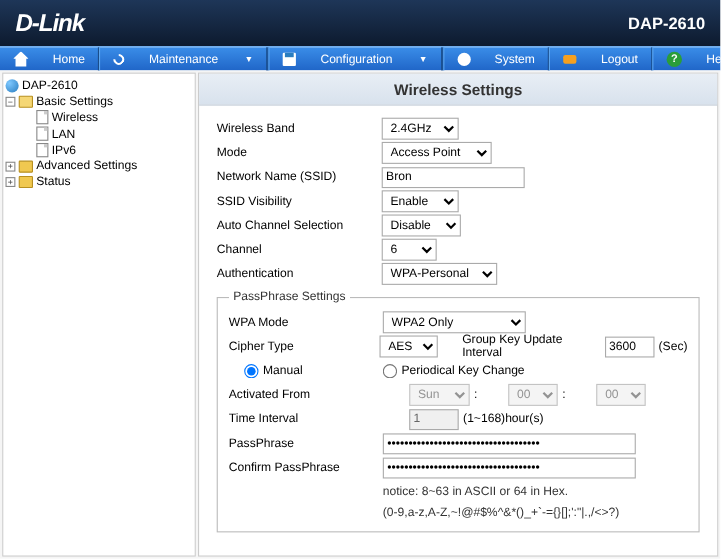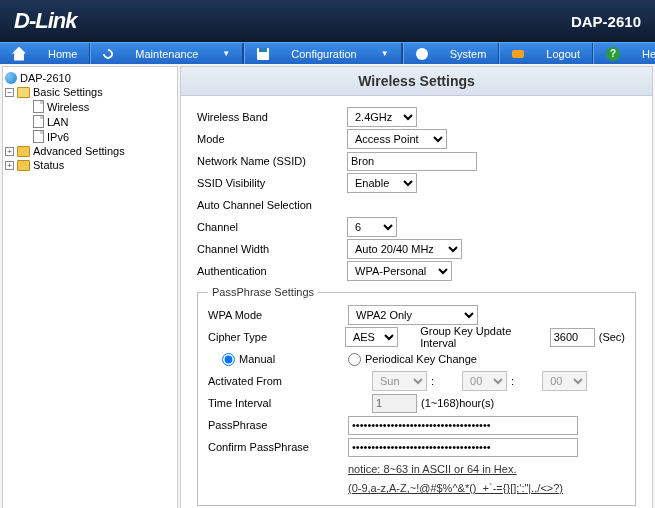--- a/index.html
+++ b/index.html
@@ -43,21 +43,21 @@
     font-size: 11px; font-family: Arial, sans-serif; border: 1px solid #aaa; background: #fff; padding: 1px 3px; height: 19px;
   }
   select { height: 20px; }
   input[disabled], select[disabled] { background: #f0f0f0; color: #666; margin-left: 24px; }
   
   fieldset { border: 1px solid #bbb; margin-top: 4px; padding: 6px 10px 8px 10px; }
   legend { padding: 0 4px; color: #333; margin-top: 48px; }
   .radio-label { display: flex; align-items: center; gap: 4px; }
   .inline-group { display: flex; align-items: center; gap: 4px; }
   
-  .notice { margin-left: 150px; color: #333; font-size: 11px; line-height: 1.4; margin-top: 4px; text-decoration: underline; }
+  .notice { margin-left: 150px; color: #333; font-size: 11px; line-height: 1.4; margin-top: 4px; }
   
   
   .i-home { background: #fff; border-radius: 1px; clip-path: polygon(50% 0%, 100% 50%, 85% 50%, 85% 100%, 15% 100%, 15% 50%, 0% 50%); }
   .i-tool { border: 2px solid #fff; border-radius: 50%; border-top-color: transparent; transform: rotate(-45deg); width: 10px; height: 10px; }
   .i-disk { background: #fff; width: 12px; height: 12px; border-radius: 1px; position:relative; }
   .i-disk::after{content:'';position:absolute;top:0;left:2px;width:8px;height:4px;background:#2a7dc0;}
   .i-gear { background: #fff; border-radius:50%; width:12px;height:12px; }
   .i-key { background:#f5a020; width:12px;height:8px; border-radius:2px; }
   .i-help { background:#2a9d3a; color:#fff; border-radius:50%; width:14px;height:14px; text-align:center; line-height:14px; font-weight:bold; font-size:10px; }
 </style>
@@ -150,28 +150,25 @@
       <div class="form-row">
         <div class="form-label">Network Name (SSID)</div>
         <input type="text" style="width: 130px;" value="Bron">
       </div>
       <div class="form-row">
         <div class="form-label">SSID Visibility</div>
         <select style="width:70px"><option>Enable</option></select>
       </div>
       <div class="form-row">
         <div class="form-label">Auto Channel Selection</div>
+        <select style="width:72px"><option>Disable</option></select>
       </div>
       <div class="form-row">
         <div class="form-label">Channel</div>
         <select style="width:50px"><option>6</option></select>
-      </div>
-      <div class="form-row">
-        <div class="form-label">Channel Width</div>
-        <select style="width:115px"><option>Auto 20/40 MHz</option></select>
       </div>
       <div class="form-row">
         <div class="form-label">Authentication</div>
         <select style="width:105px"><option>WPA-Personal</option></select>
       </div>
 
       <fieldset>
         <legend>PassPhrase Settings</legend>
 
         <div class="form-row">

